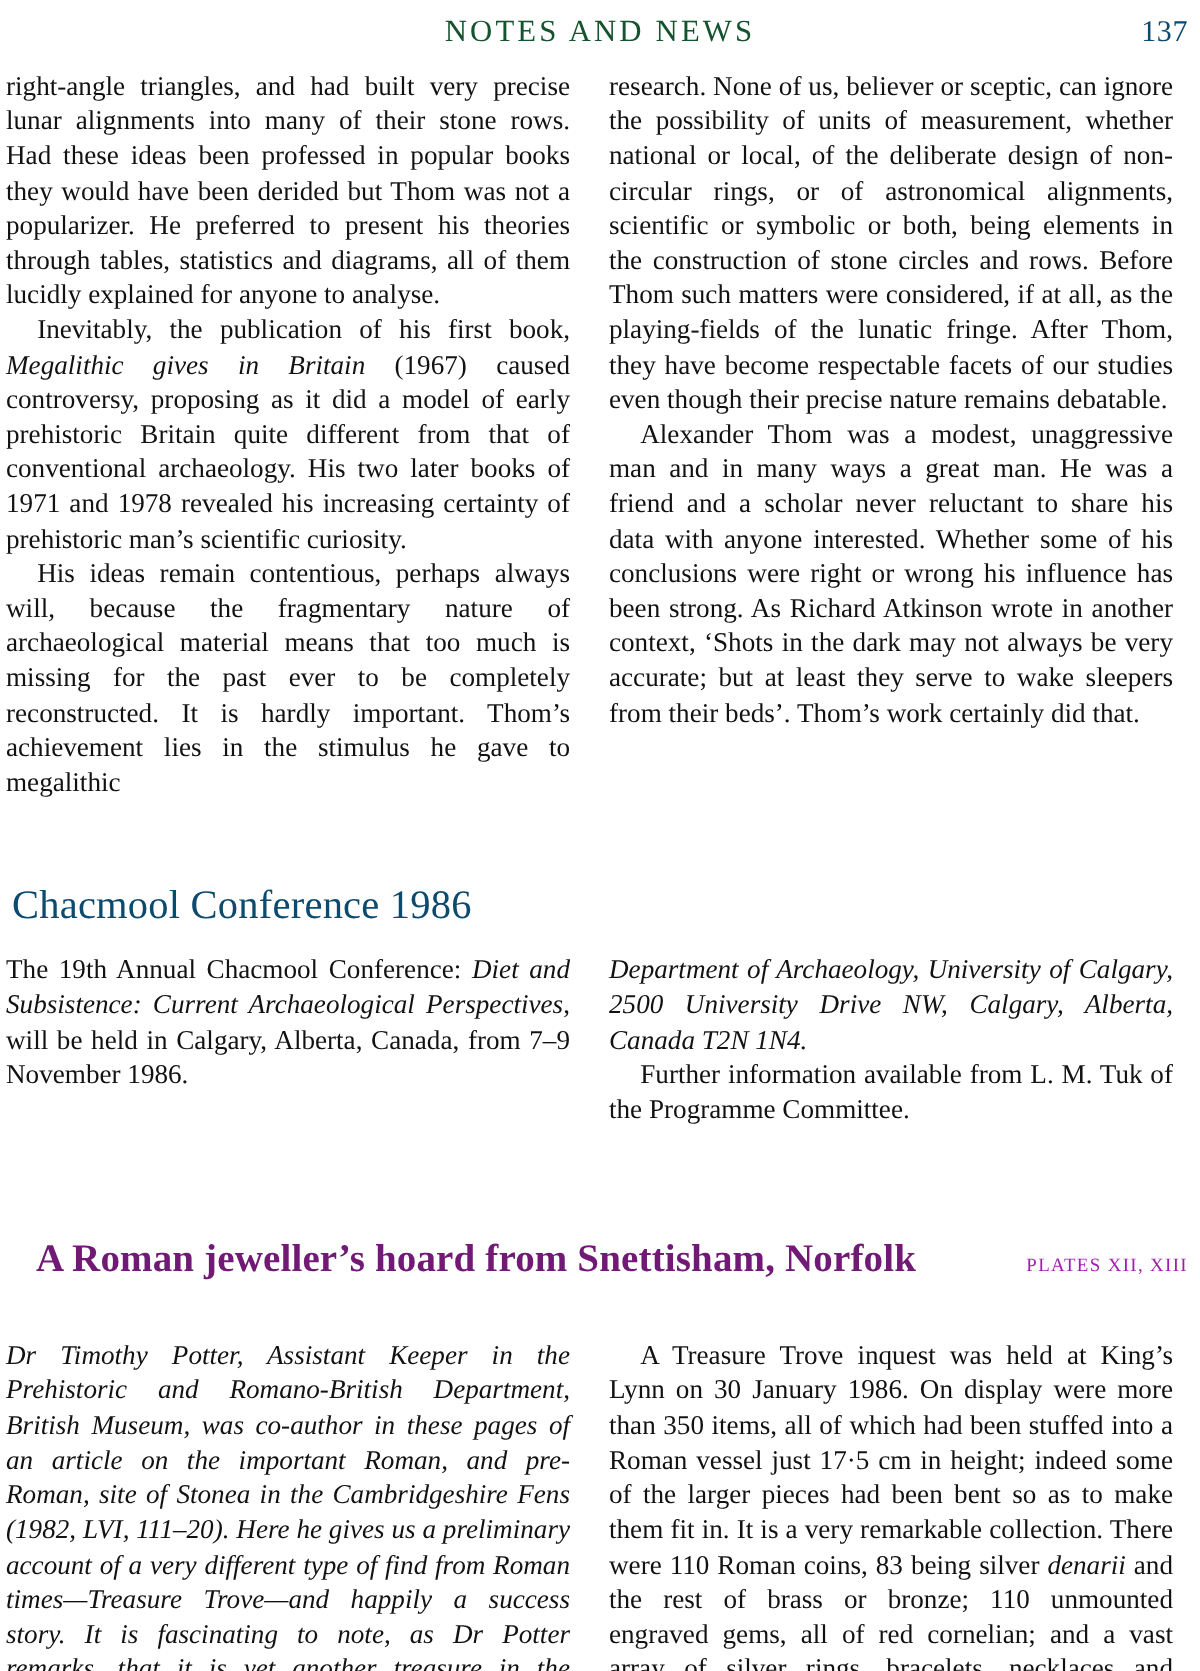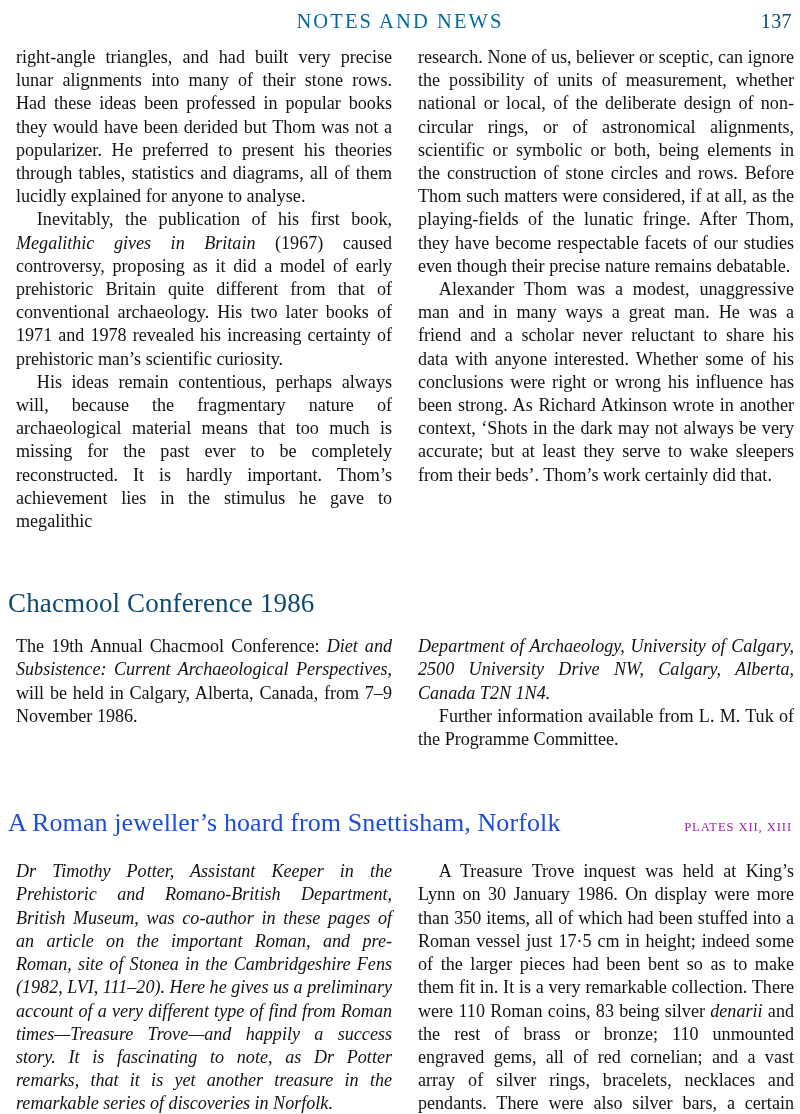--- a/index.html
+++ b/index.html
@@ -29,38 +29,38 @@
     position: relative;
     height: 38px;
     margin: 8px 8px 0 8px;
   }
   .running-head .rh-title {
     text-align: center;
     font-size: 20.5px;
     letter-spacing: 2.1px;
     font-variant: small-caps;
     text-transform: uppercase;
-    color: #0369a1;
+    color: #14532d;
     line-height: 26px;
   }
   .running-head .rh-folio {
     position: absolute;
     right: 0;
     top: 0;
     font-size: 20px;
     line-height: 26px;
     letter-spacing: 0.4px;
     color: #0c4a6e;
   }
 
   
   .cols {
     display: flex;
     gap: 26px;
-    padding: 0 16px;
+    padding: 0 4px;
     align-items: flex-start;
   }
   .col {
     width: 376px;
     flex: 0 0 376px;
   }
 
   p {
     margin: 0;
     text-align: justify;
@@ -88,24 +88,24 @@
   
   .article-head {
     padding: 0 8px;
     display: flex;
     align-items: baseline;
     justify-content: space-between;
   }
   .article-title {
     font-size: 26px;
     line-height: 31px;
-    font-weight: normal;
-    margin: 0;
+    font-weight: bold;
+    margin: 16px;
     letter-spacing: 0.1px;
-    color: #1d4ed8;
+    color: #701a75;
   }
   .plates {
     font-size: 12.6px;
     letter-spacing: 0.9px;
     text-transform: uppercase;
     font-variant: small-caps;
     white-space: nowrap;
     color: #a21caf;
     padding-left: 10px;
   }

